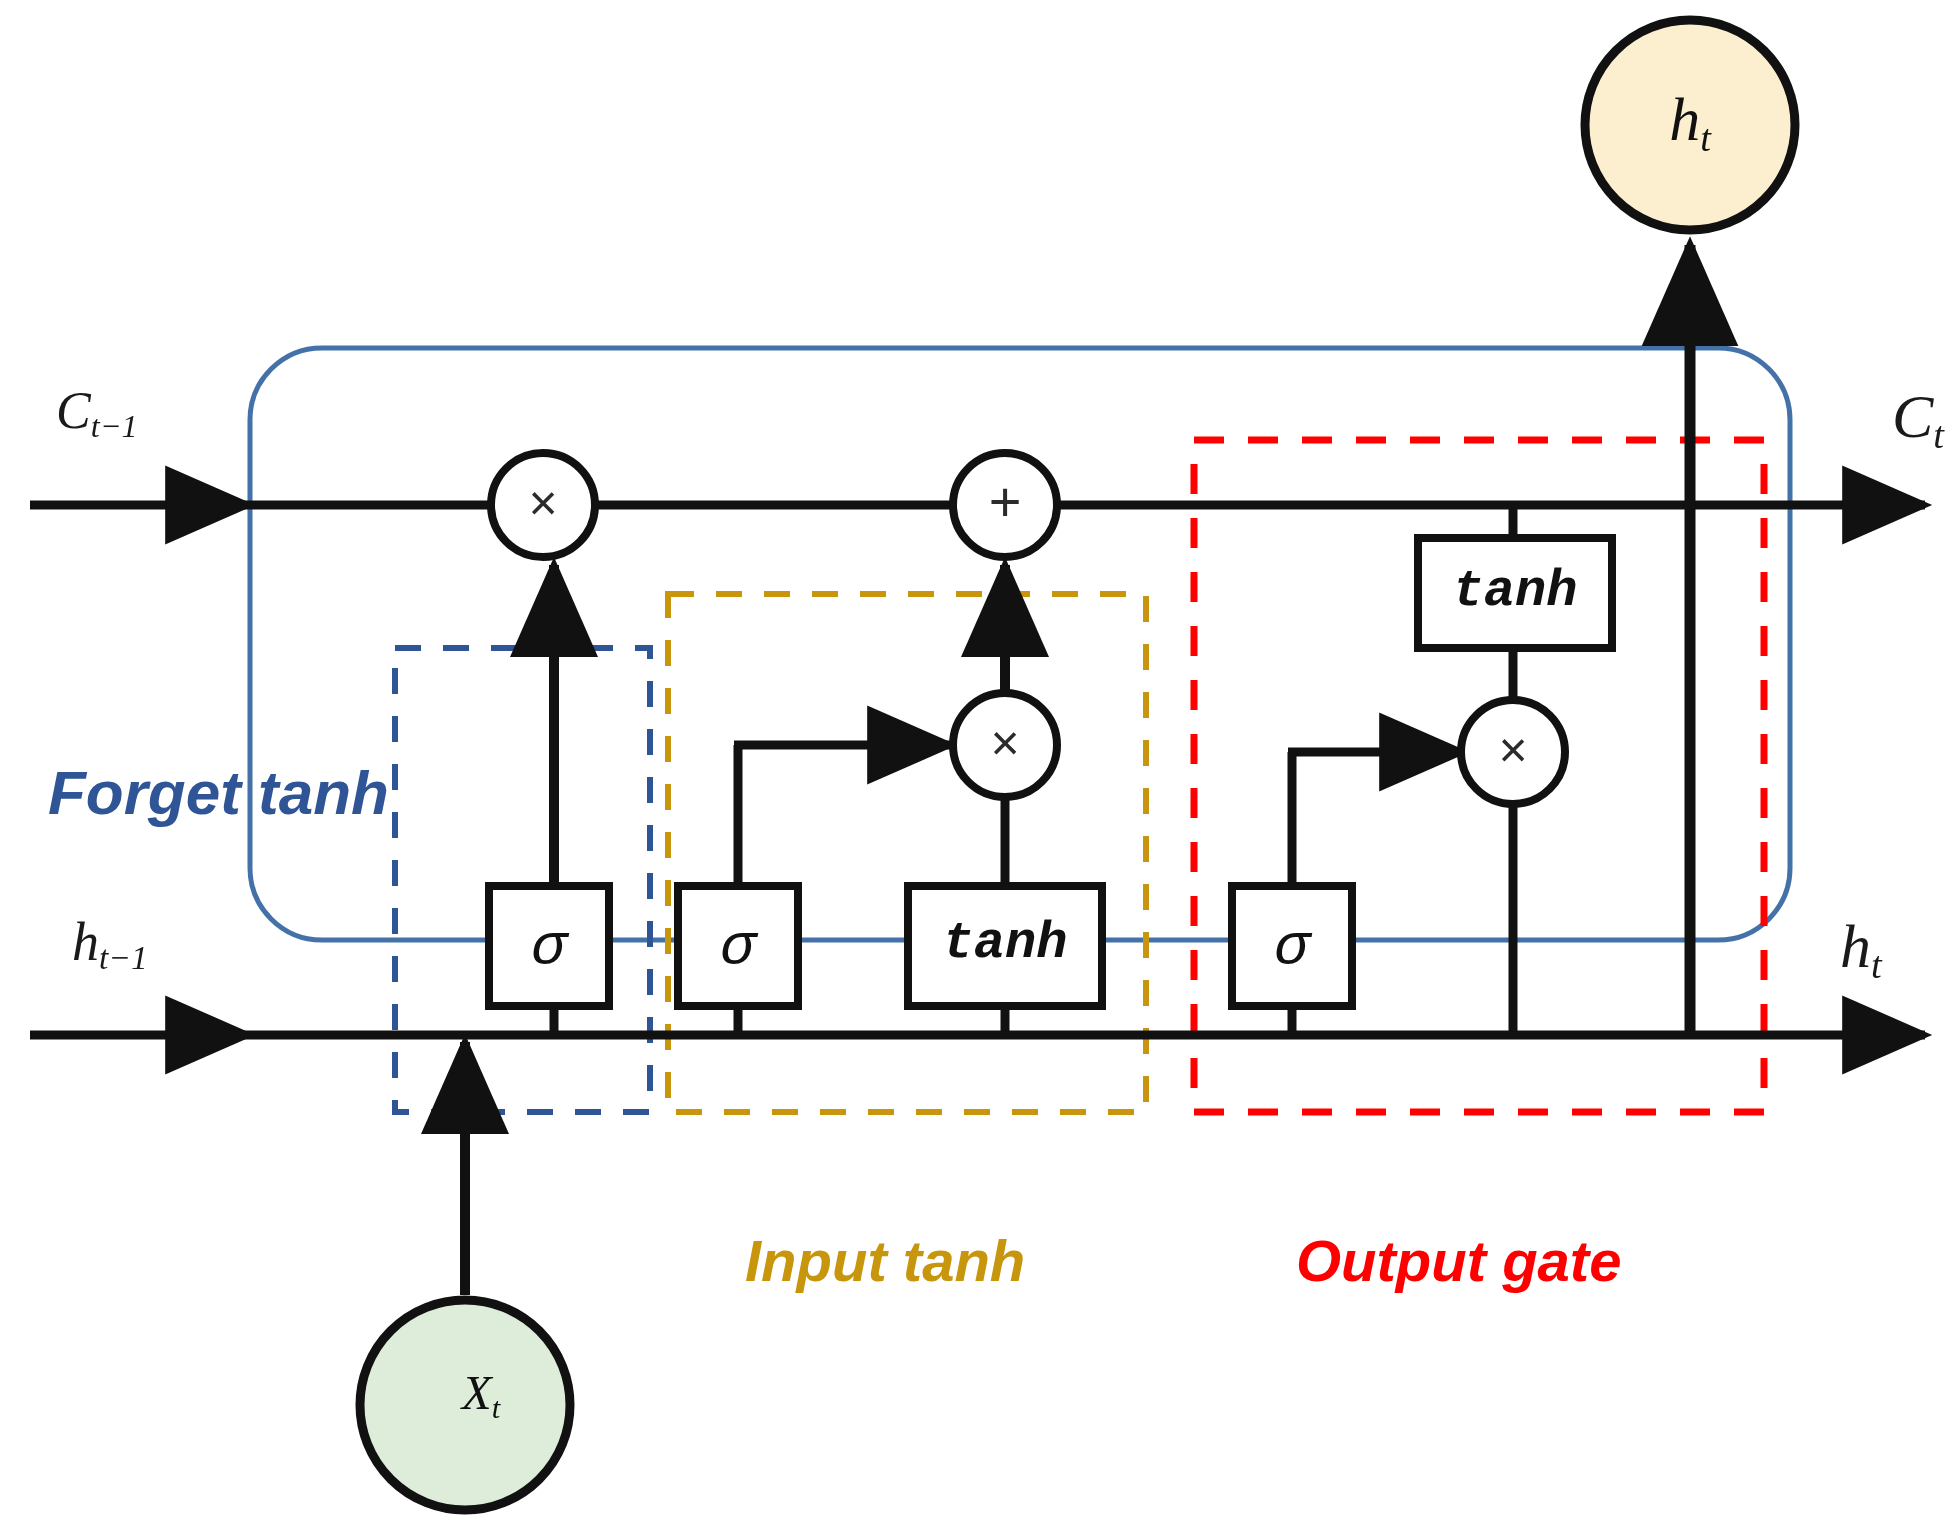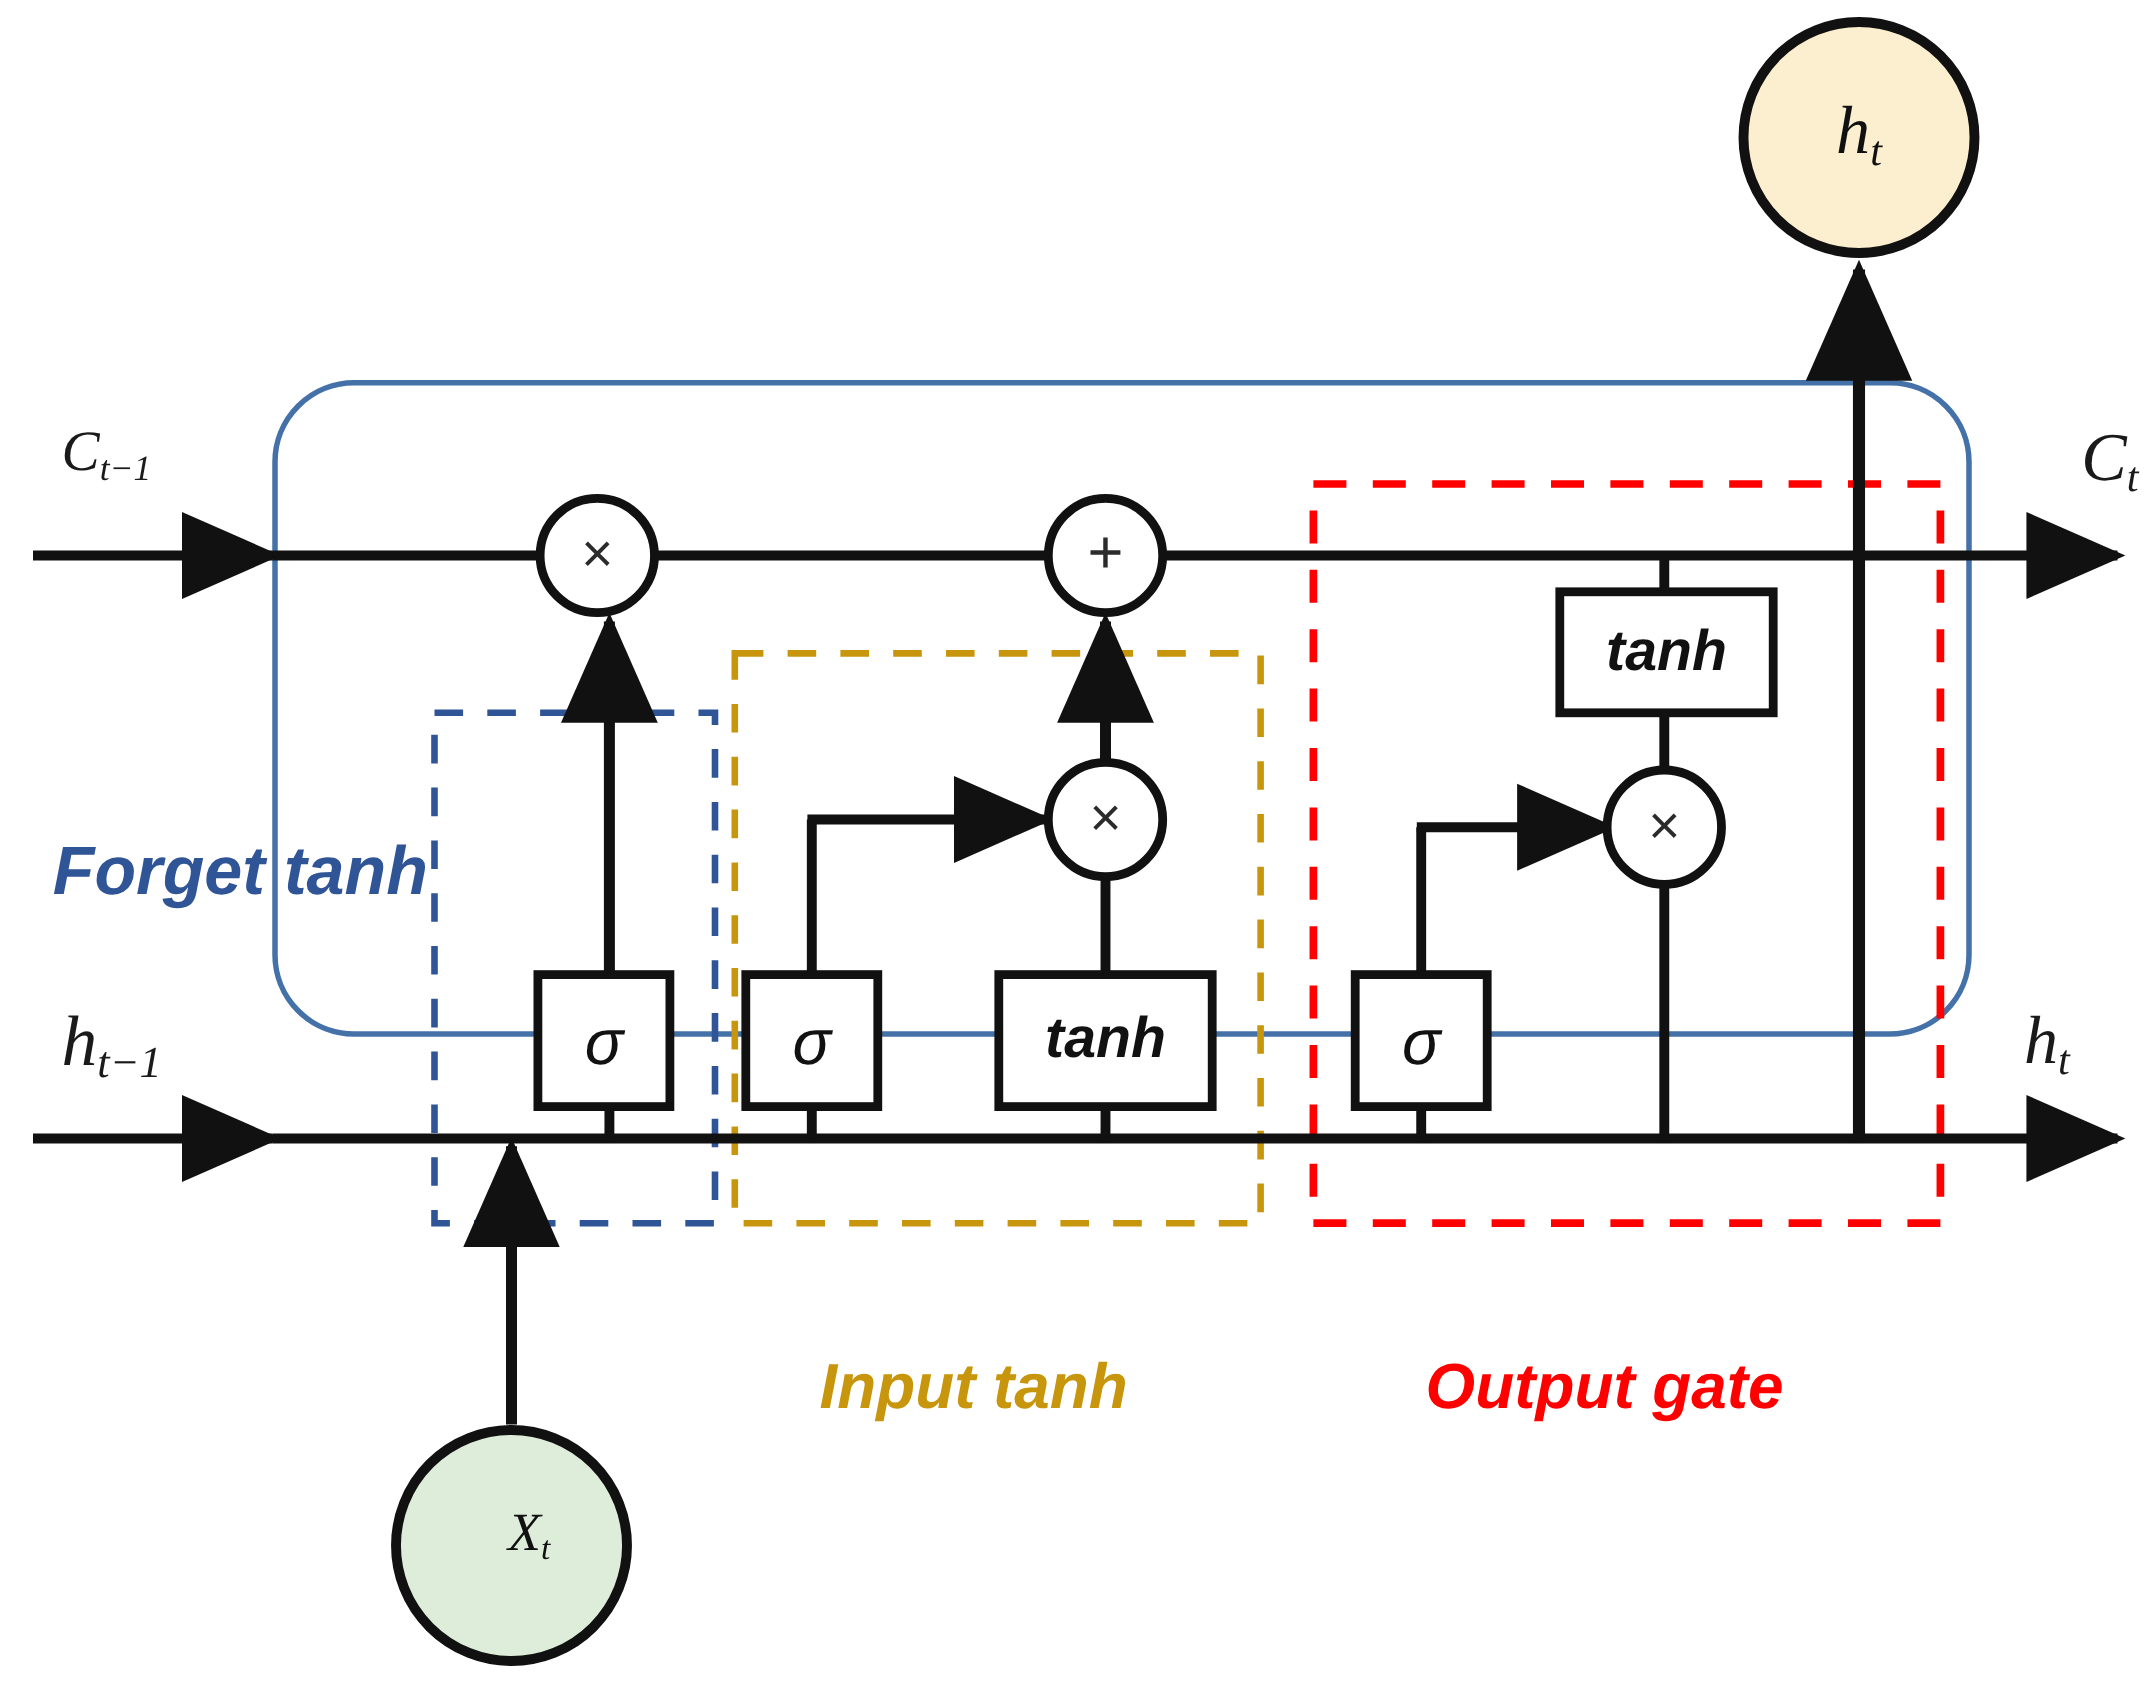--- a/index.html
+++ b/index.html
@@ -50,21 +50,21 @@
   .op-lbl {
     position: absolute;
     font-family: "Liberation Sans", sans-serif;
     color: #2b2b2b;
     white-space: nowrap;
     line-height: 1;
     text-align: center;
   }
   .box-lbl {
     position: absolute;
-    font-family: Liberation Sans, sans-serif;
+    font-family: Liberation Mono, monospace;
     font-style: italic;
     color: #111111;
     white-space: nowrap;
     line-height: 1;
     text-align: center;
   }
   sub {
     font-size: 0.62em;
     vertical-align: -0.28em;
   }
@@ -145,21 +145,21 @@
     <rect x="1418" y="538" width="194" height="110" fill="#ffffff" stroke="#111111" stroke-width="8"></rect>
 
     <circle cx="1690" cy="125" r="105" fill="#fcefd0" stroke="#111111" stroke-width="9"></circle>
     <circle cx="465" cy="1405" r="105" fill="#deedd9" stroke="#111111" stroke-width="9"></circle>
   </svg>
 
   <div class="lbl" style="left:56px; top:385px; font-size:52px;">
     <span>C</span><sub>t−1</sub>
   </div>
 
-  <div class="lbl" style="left:56px; top:915px; font-size:65px;">
+  <div class="lbl" style="left:72px; top:915px; font-size:54px;">
     <span>h</span><sub>t−1</sub>
   </div>
 
   <div class="lbl" style="left:1892px; top:385px; font-size:62px;">
     <span>C</span><sub>t</sub>
   </div>
 
   <div class="lbl" style="left:1840px; top:915px; font-size:62px;">
     <span>h</span><sub>t</sub>
   </div>

